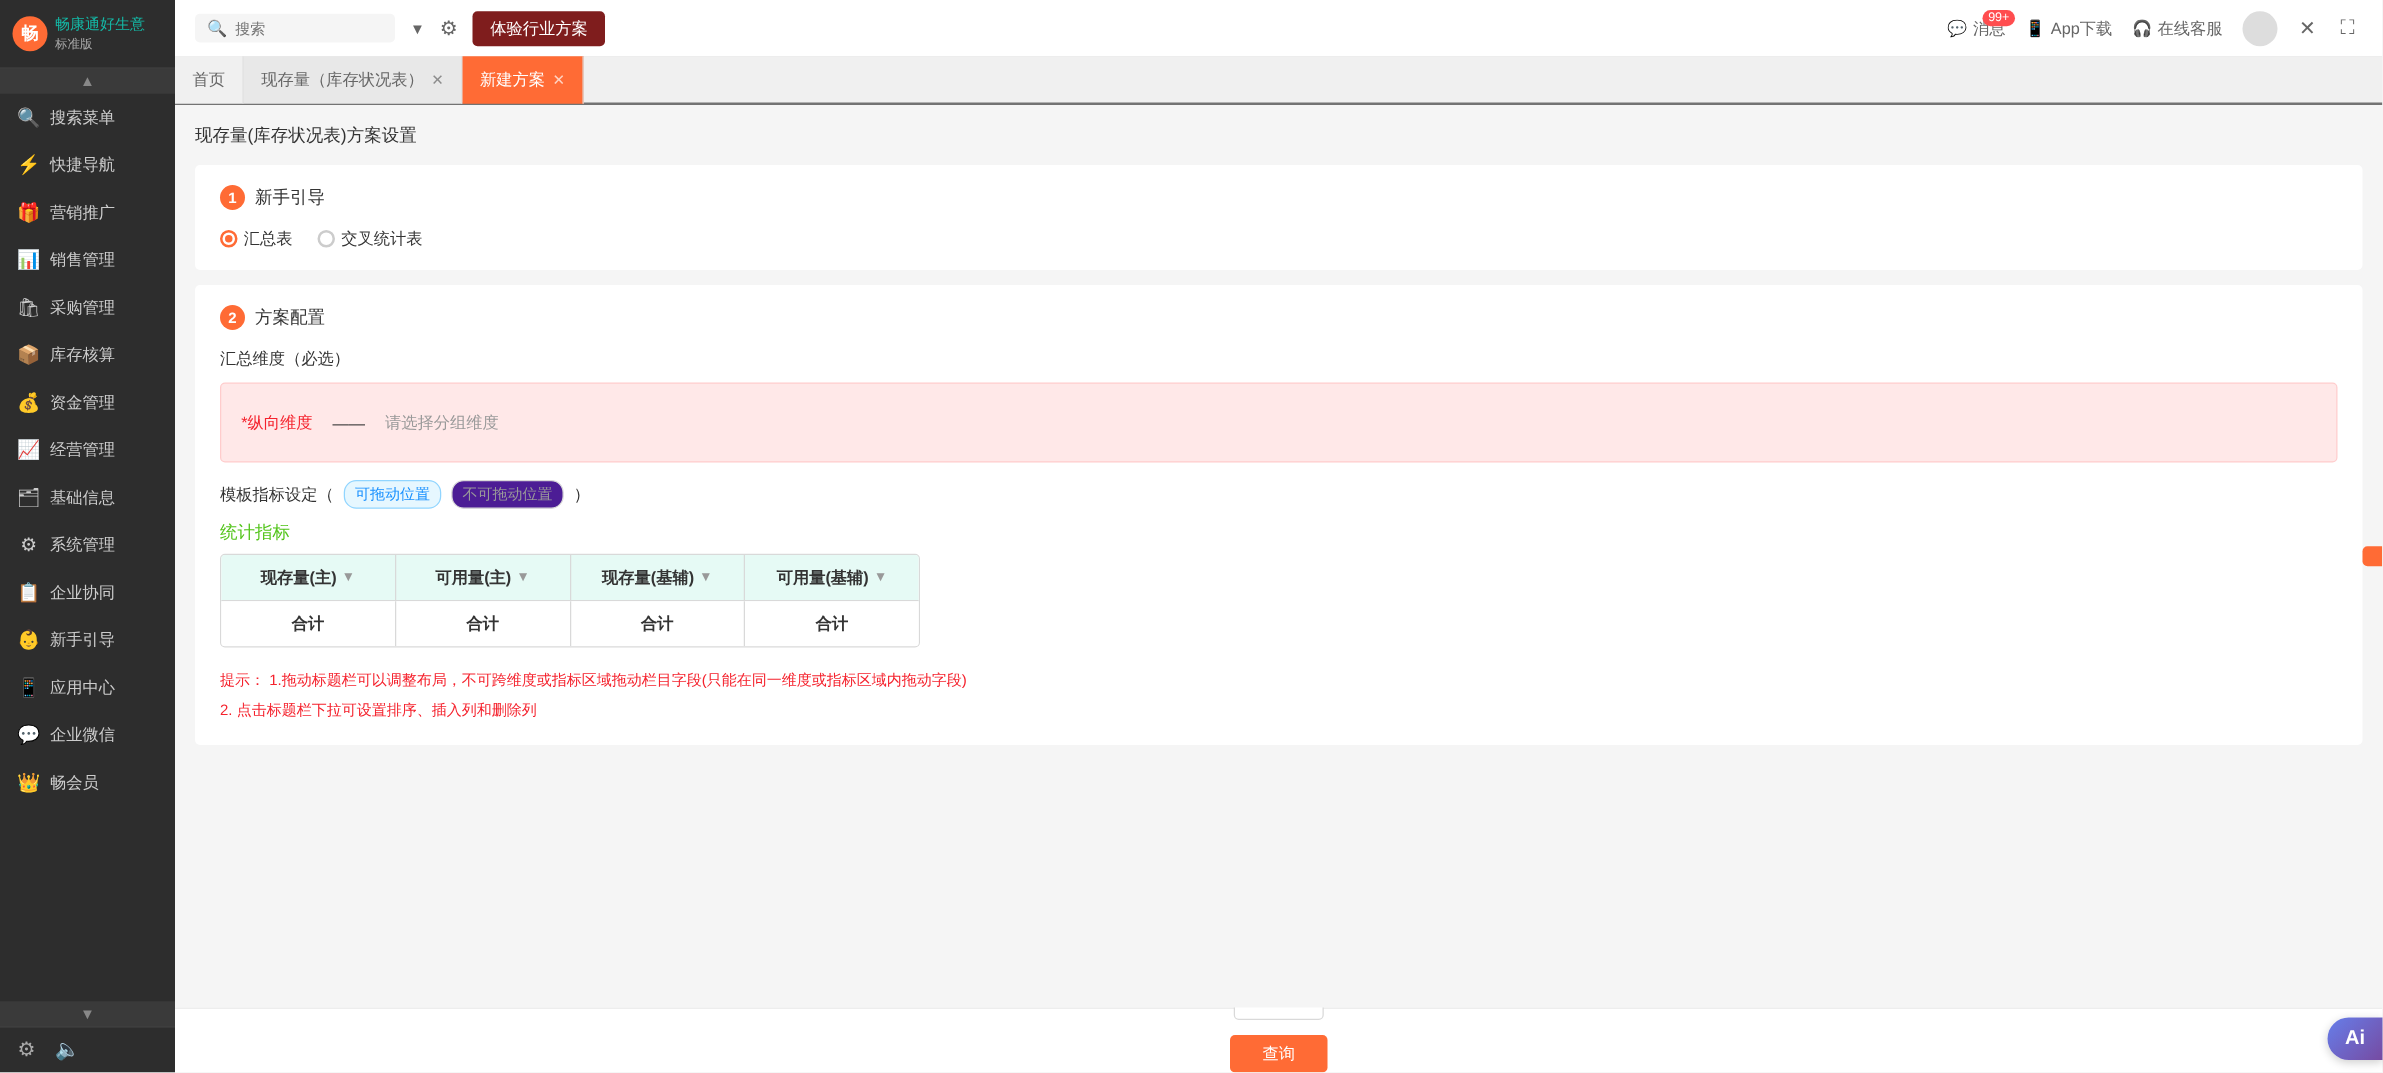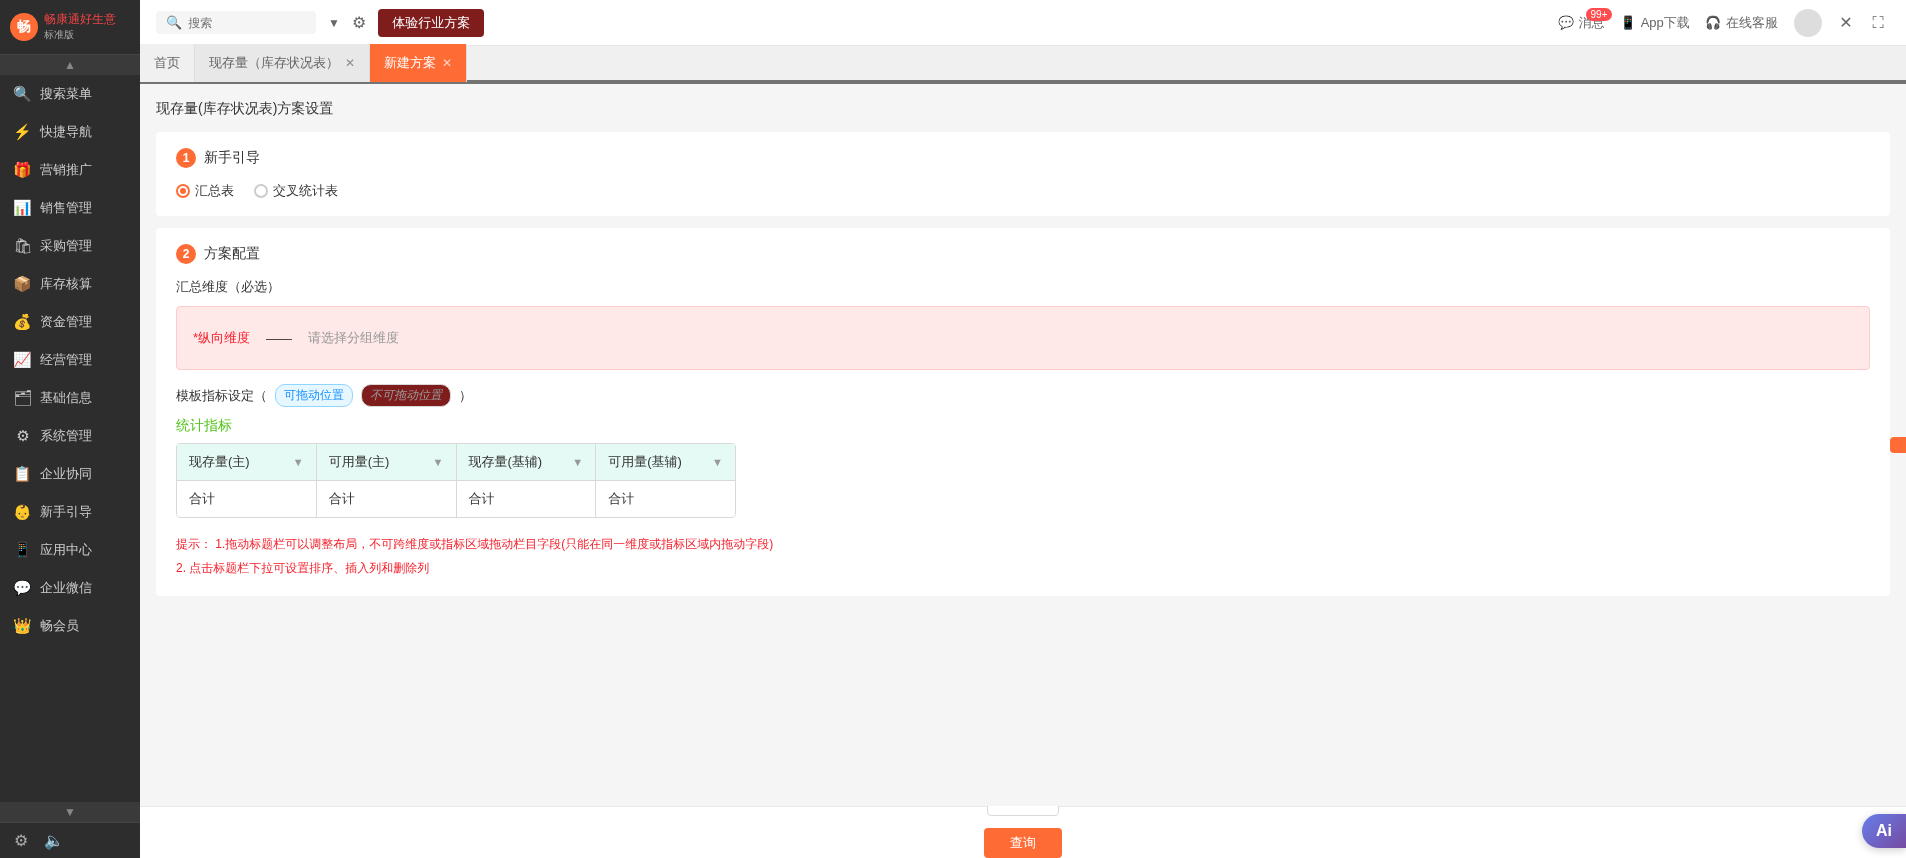--- a/index.html
+++ b/index.html
@@ -22,21 +22,21 @@
       gap: 6px;
       border-bottom: 1px solid #444;
     }
     .sidebar-logo-icon {
       width: 28px; height: 28px;
       background: #ff6b35;
       border-radius: 50%;
       display: flex; align-items: center; justify-content: center;
       color: white; font-size: 14px; font-weight: bold;
     }
-    .sidebar-logo-text { font-size: 12px; color: #ef4444; line-height: 1.3; }
+    .sidebar-logo-text { font-size: 12px; color: #14b8a6; line-height: 1.3; }
     .sidebar-logo-sub { font-size: 10px; color: #aaa; }
     .sidebar-scroll-up, .sidebar-scroll-down {
       background: #3a3a3a; color: #888; text-align: center; padding: 3px; cursor: pointer; font-size: 12px;
     }
     .sidebar-nav { flex: 1; overflow: hidden; }
     .sidebar-item {
       display: flex; align-items: center; gap: 8px;
       padding: 10px 14px; cursor: pointer; color: #ccc; font-size: 13px;
       transition: background 0.2s;
     }
@@ -74,21 +74,21 @@
       background: #ff4d4f; color: white; border-radius: 10px; font-size: 10px;
       padding: 1px 5px; position: absolute; top: -6px; right: -8px;
     }
     .topbar-app { display: flex; align-items: center; gap: 4px; color: #666; font-size: 13px; cursor: pointer; }
     .topbar-service { display: flex; align-items: center; gap: 4px; color: #666; font-size: 13px; cursor: pointer; }
     .topbar-avatar { width: 28px; height: 28px; border-radius: 50%; background: #ddd; cursor: pointer; }
 
     
     .tabbar {
       height: 38px; background: #f0f0f0; display: flex; align-items: center;
-      padding: 0 0 0 0; border-bottom: 4px solid #737373; flex-shrink: 0;
+      padding: 0 0 0 0; border-bottom: 2px solid #737373; flex-shrink: 0;
     }
     .tab {
       height: 38px; display: flex; align-items: center; padding: 0 14px; gap: 6px;
       cursor: pointer; font-size: 13px; color: #666; background: #e8e8e8;
       border-right: 1px solid #ddd; white-space: nowrap;
     }
     .tab.home { background: #f0f0f0; }
     .tab.active { background: #ff6b35; color: white; }
     .tab-close { font-size: 12px; cursor: pointer; opacity: 0.7; }
 
@@ -134,32 +134,32 @@
     .dim-required { color: #f5222d; font-size: 13px; }
     .dim-dash { color: #333; font-size: 13px; }
     .dim-placeholder { color: #999; font-size: 13px; }
 
     
     .indicator-settings { display: flex; align-items: center; gap: 8px; margin-bottom: 10px; font-size: 13px; color: #333; }
     .indicator-tag {
       padding: 2px 8px; border-radius: 10px; font-size: 12px;
     }
     .indicator-tag.draggable { background: #e6f7ff; color: #1890ff; border: 1px solid #91d5ff; }
-    .indicator-tag.non-draggable { background: #7f1d1d; color: #999; border: 1px solid #d9d9d9; font-style: italic; }
+    .indicator-tag.non-draggable { background: #4c1d95; color: #999; border: 1px solid #d9d9d9; }
 
     
     .stats-label { font-size: 14px; color: #52c41a; font-weight: 500; margin-bottom: 8px; }
 
     
     .indicator-table { border: 1px solid #d9d9d9; border-radius: 4px; overflow: hidden; width: 560px; }
     .table-header-row { display: flex; background: #e6faf5; border-bottom: 1px solid #d9d9d9; }
     .table-body-row { display: flex; background: #fff; }
     .table-cell {
-      flex: 1; padding: 9px 12px; display: flex; align-items: center; justify-content: space-between;
-      border-right: 1px solid #d9d9d9; font-size: 13px; color: #333; gap: 4px;
+      flex: 1; padding: 9px 12px; display: flex; align-items: center; justify-content: center;
+      border-right: 1px solid #d9d9d9; font-size: 13px; color: #333; gap: 4px; font-weight: bold;
     }
     .table-cell:last-child { border-right: none; }
     .table-cell-chevron { color: #999; font-size: 11px; cursor: pointer; }
 
     
     .tips-box { margin-top: 14px; font-size: 12px; color: #bbb; line-height: 2; }
     .tips-box span { color: #f5222d; font-size: 12px; margin-top: 23px; }
 
     
     .footer-save { display: flex; align-items: center; gap: 8px; margin-top: 16px; font-size: 13px; color: #333; }

